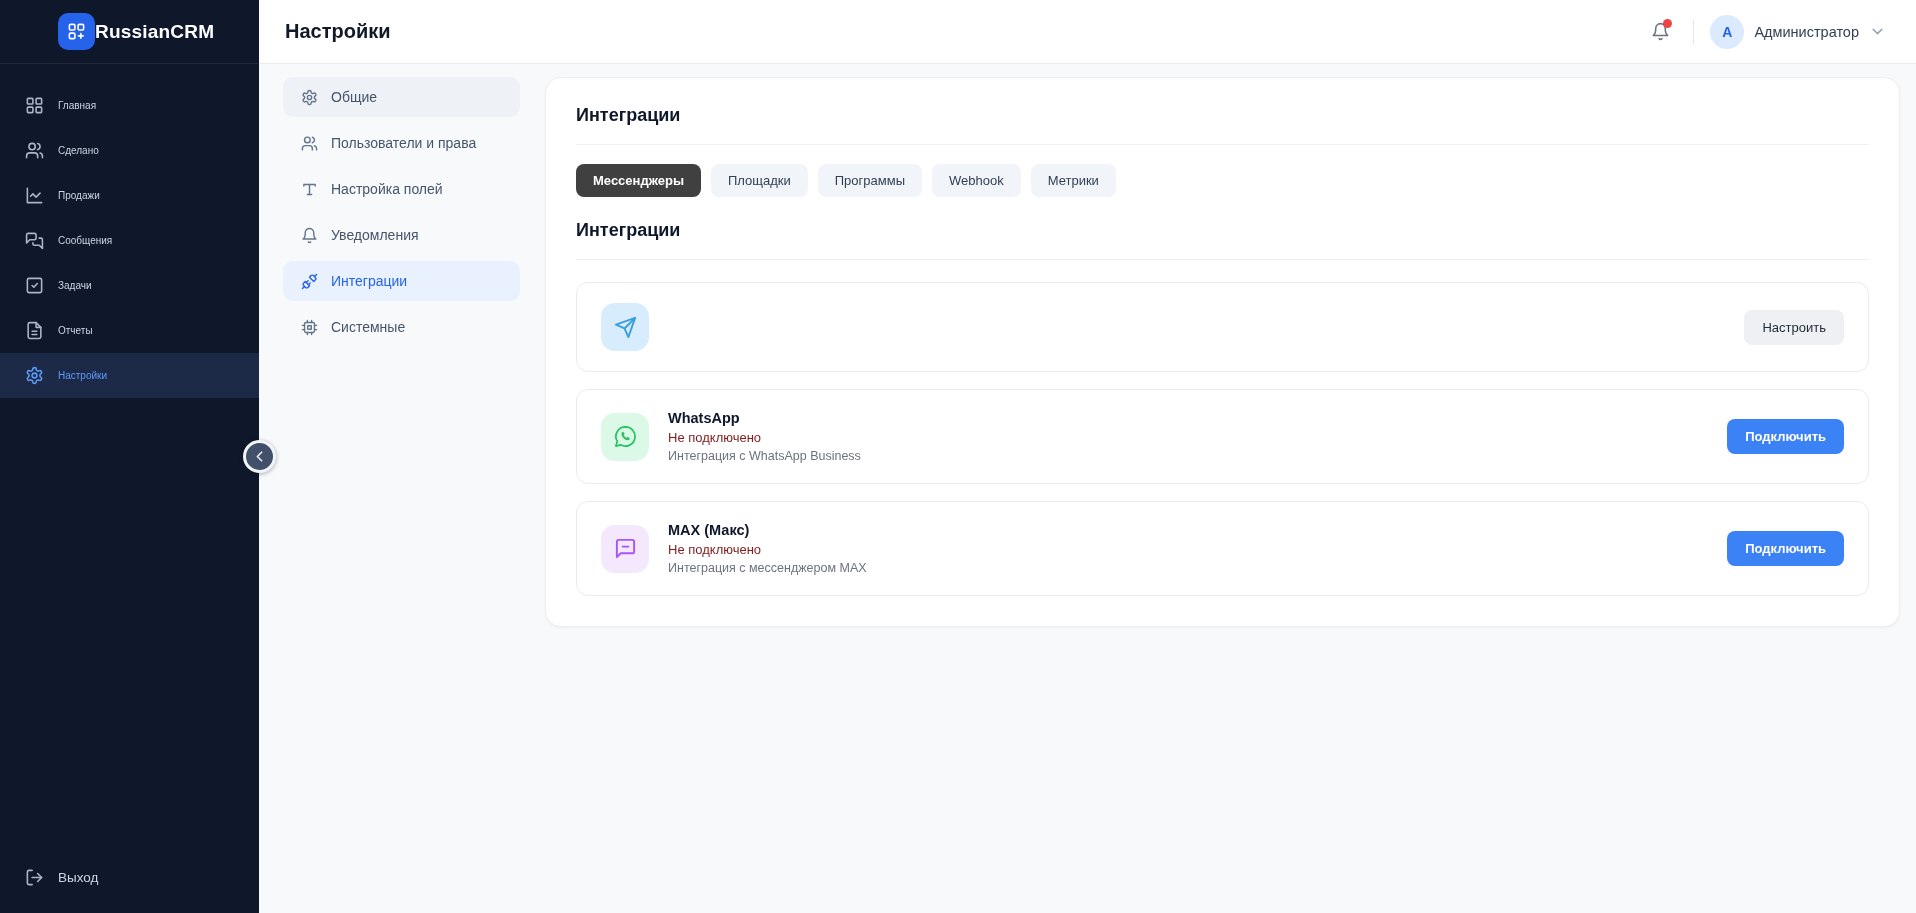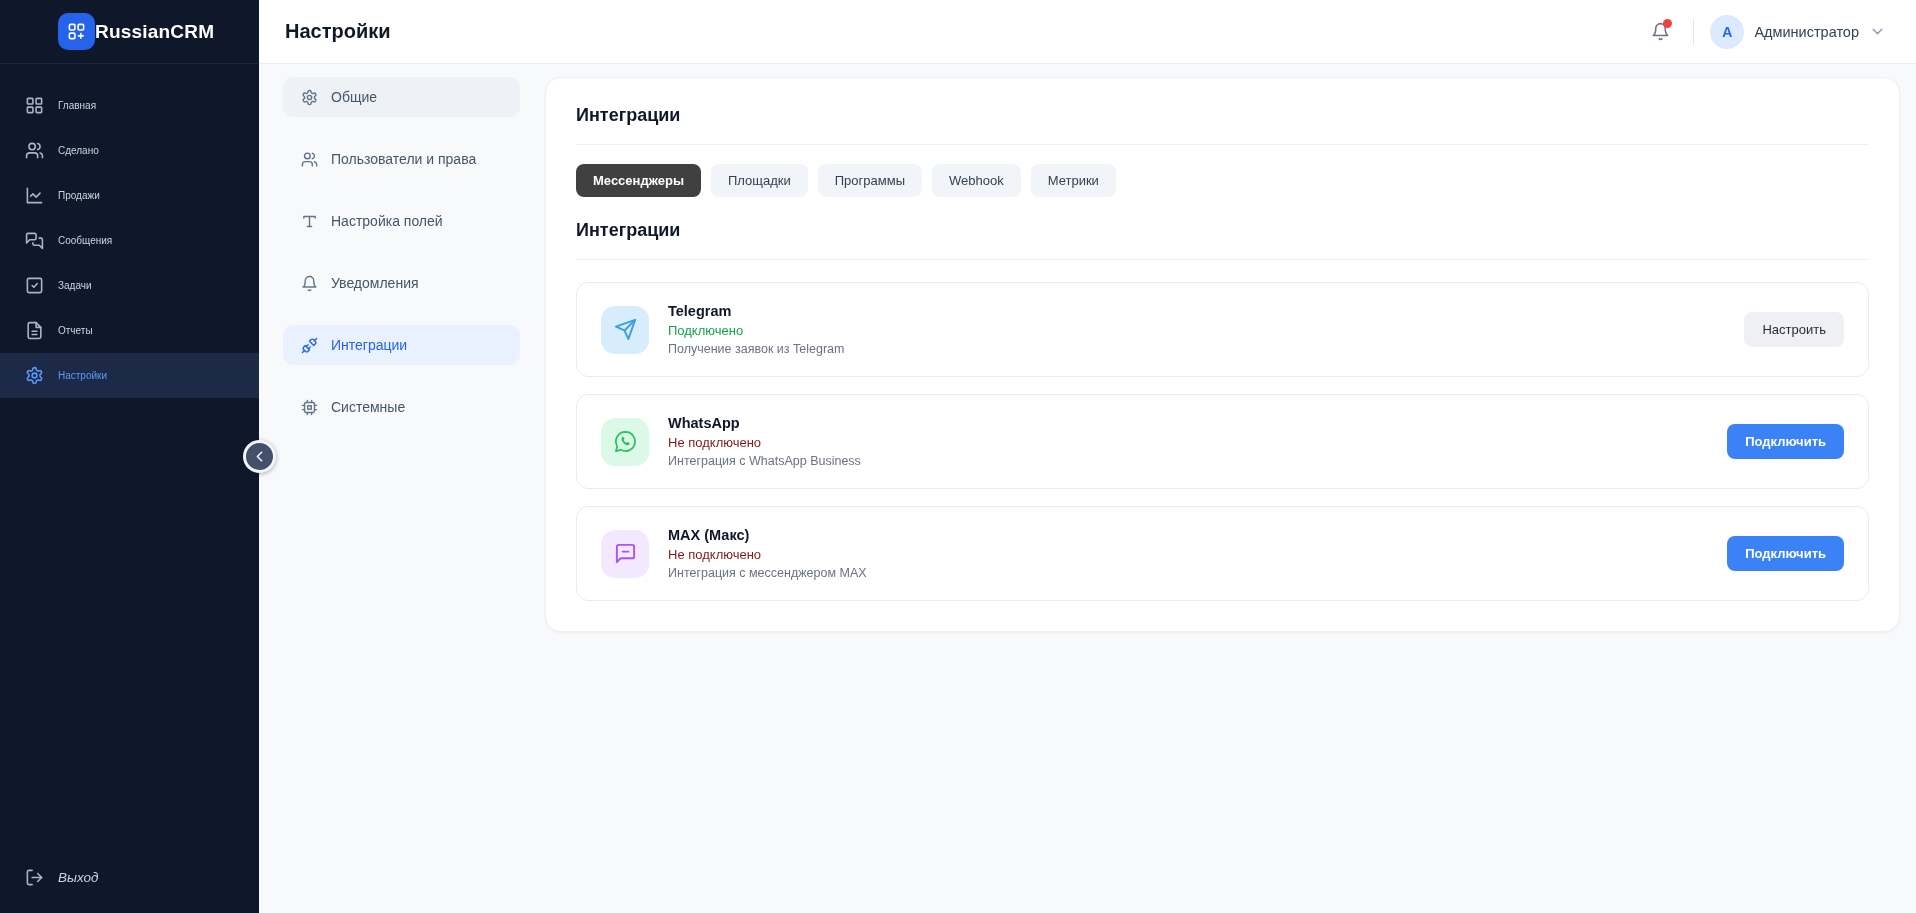--- a/index.html
+++ b/index.html
@@ -11,21 +11,21 @@
   .sidebar { width:259px; min-width:259px; height:913px; background:#0f172a; display:flex; flex-direction:column; position:relative; z-index:2; }
   .logo-row { height:64px; display:flex; align-items:center; padding:0 20px 0 58px; border-bottom:1px solid rgba(255,255,255,0.07); }
   .logo-box { width:37px; height:37px; border-radius:10px; background:#2563eb; display:flex; align-items:center; justify-content:center; color:#fff; }
   .brand { color:#ffffff; font-size:19px; font-weight:bold; letter-spacing:.2px; }
   .nav { padding-top:19px; display:flex; flex-direction:column; }
   .nav-item { height:45px; display:flex; align-items:center; gap:14px; padding:0 16px 0 25px; color:#cbd5e1; font-size:10px; cursor:pointer; }
   .nav-item .ic { color:#aab6c8; }
   .nav-item.active { background:#1c2947; color:#5d9bf8; }
   .nav-item.active .ic { color:#5d9bf8; }
   .sidebar-spacer { flex:1; }
-  .logout-row { display:flex; align-items:center; gap:14px; padding:14px 25px 26px 25px; color:#cbd5e1; font-size:13.5px; cursor:pointer;font-style:italic; }
+  .logout-row { display:flex; align-items:center; gap:14px; padding:14px 25px 26px 25px; color:#cbd5e1; font-size:13.5px; cursor:pointer; }
   .logout-row .ic { color:#aab6c8; }
   .collapse-btn { position:absolute; left:243px; top:440px; width:33px; height:33px; border-radius:50%; background:#42506a; border:3px solid #f1f4f8; display:flex; align-items:center; justify-content:center; color:#e8edf4; cursor:pointer; box-shadow:0 1px 4px rgba(15,23,42,.35); z-index:5; }
 
   .ic { width:19px; height:19px; }
   .ic-sm { width:17px; height:17px; }
 
   
   .main { flex:1; display:flex; flex-direction:column; height:913px; }
   .header { height:64px; background:#ffffff; border-bottom:1px solid #e8ebf0; display:flex; align-items:center; padding:0 30px 0 26px; }
   .page-title { font-size:20px; font-weight:bold; color:#111827; }
@@ -33,21 +33,21 @@
   .bell-btn { position:relative; width:34px; height:34px; display:flex; align-items:center; justify-content:center; color:#6b7280; cursor:pointer; }
   .bell-dot { position:absolute; top:4px; right:5px; width:9px; height:9px; border-radius:50%; background:#ef4444; }
   .header-divider { width:1px; height:26px; background:#e2e8f0; }
   .user-chip { display:flex; align-items:center; gap:10px; cursor:pointer; }
   .avatar { width:34px; height:34px; border-radius:50%; background:#dbeafe; color:#2563eb; font-weight:bold; font-size:14px; display:flex; align-items:center; justify-content:center; }
   .user-name { font-size:14.5px; color:#334155; }
   .chev { color:#94a3b8; }
 
   
   .content { flex:1; display:flex; align-items:flex-start; }
-  .submenu { width:237px; min-width:237px; margin:13px 0 0 24px; display:flex; flex-direction:column; gap:22px; }
+  .submenu { width:237px; min-width:237px; margin:13px 0 0 24px; display:flex; flex-direction:column; gap:6px; }
   .submenu-item { height:40px; border-radius:10px; display:flex; align-items:center; gap:13px; padding:0 14px 0 18px; font-size:14px; color:#475569; cursor:pointer; }
   .submenu-item .ic-sm { color:#64748b; }
   .submenu-item.hovered { background:#eef1f5; }
   .submenu-item.active { background:#e9f1fe; color:#2563eb; }
   .submenu-item.active .ic-sm { color:#2563eb; }
 
   .panel { flex:1; margin:13px 16px 0 25px; background:#ffffff; border:1px solid #eef0f4; border-radius:16px; box-shadow:0 1px 3px rgba(16,24,40,.05); padding:27px 30px 30px 30px; }
   .panel-heading { font-size:18px; font-weight:bold; color:#0f172a; }
   .divider { height:1px; background:#eef1f5; margin:18px 0 0 0; }
 
@@ -262,25 +262,20 @@
 
       <div class="cards">
 
         <div class="int-card">
           <div class="int-icon telegram">
             <svg width="23" height="23" viewBox="0 0 24 24" fill="none" stroke="currentColor" stroke-width="2" stroke-linecap="round" stroke-linejoin="round">
                 <path d="m22 2-7 20-4-9-9-4Z"></path>
                 <path d="M22 2 11 13"></path>
               </svg>
           </div>
-          <div class="int-text">
-            <span class="int-name">Telegram</span>
-            <span class="int-status connected">Подключено</span>
-            <span class="int-desc">Получение заявок из Telegram</span>
-          </div>
           <div class="int-action">
             <button class="btn secondary">Настроить</button>
           </div>
         </div>
 
         <div class="int-card">
           <div class="int-icon whatsapp">
             <svg width="23" height="23" viewBox="0 0 24 24" fill="none" stroke="currentColor" stroke-width="1.8" stroke-linecap="round" stroke-linejoin="round">
                 <path d="M12 2a10 10 0 0 0-8.6 15.1L2 22l5-1.3A10 10 0 1 0 12 2Z"></path>
                 <path fill="currentColor" stroke="none" d="M8.5 7.5c.5-.5 1-.5 1.4 0l.9 1.2c.3.4.2.9-.1 1.3l-.5.6c.5 1 1.7 2.2 2.8 2.8l.6-.5c.4-.3.9-.4 1.3-.1l1.2.9c.5.4.5.9 0 1.4-.7.7-1.6 1-2.5.7-1.7-.5-3.6-1.9-4.8-3.6-.8-1.2-1.2-2.6-.9-3.7.1-.4.3-.7.6-1Z"></path>

